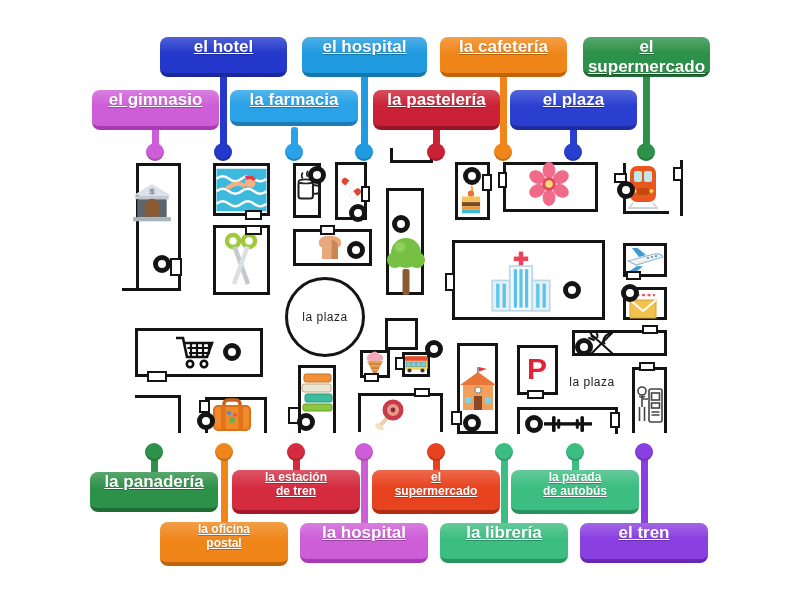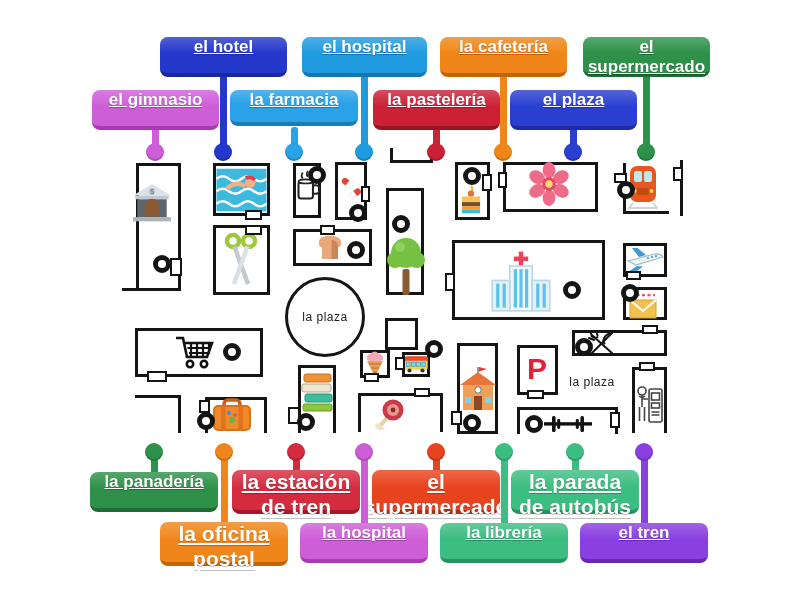--- a/index.html
+++ b/index.html
@@ -20,21 +20,21 @@
   .plaza-circle span,.plaza-text2{font-size:12px;color:#222;letter-spacing:.5px;}
   .plaza-text2{position:absolute;text-align:center;}
   
   .stem{position:absolute;width:7px;border-radius:3px;}
   .dot{position:absolute;width:18px;height:18px;border-radius:50%;box-shadow:inset 0 -2px rgba(0,0,0,.18);}
   .label-box{position:absolute;box-sizing:border-box;border-radius:8px;display:flex;align-items:flex-start;
              justify-content:center;color:#fff;font-weight:bold;font-size:17px;text-align:center;
              line-height:1.18;cursor:pointer;
              background-image:linear-gradient(180deg,rgba(255,255,255,.20),rgba(255,255,255,0) 45%);
              text-shadow:0 1px 1px rgba(0,0,0,.25);text-decoration:underline;}
-  .label-box.two{font-size:21px;}
+  .label-box.two{font-size:12px;}
 </style>
 </head>
 <body>
 
 <div class="stage">
   <div id="map-layer">
     <div class="plaza-circle" id="plaza-circle" style="left: 285px; top: 277px; width: 80px; height: 80px;">
       <span>la plaza</span>
     </div>
     <div class="plaza-text2" id="plaza-text2" style="left: 560px; top: 375px; width: 64px;">la plaza</div>

